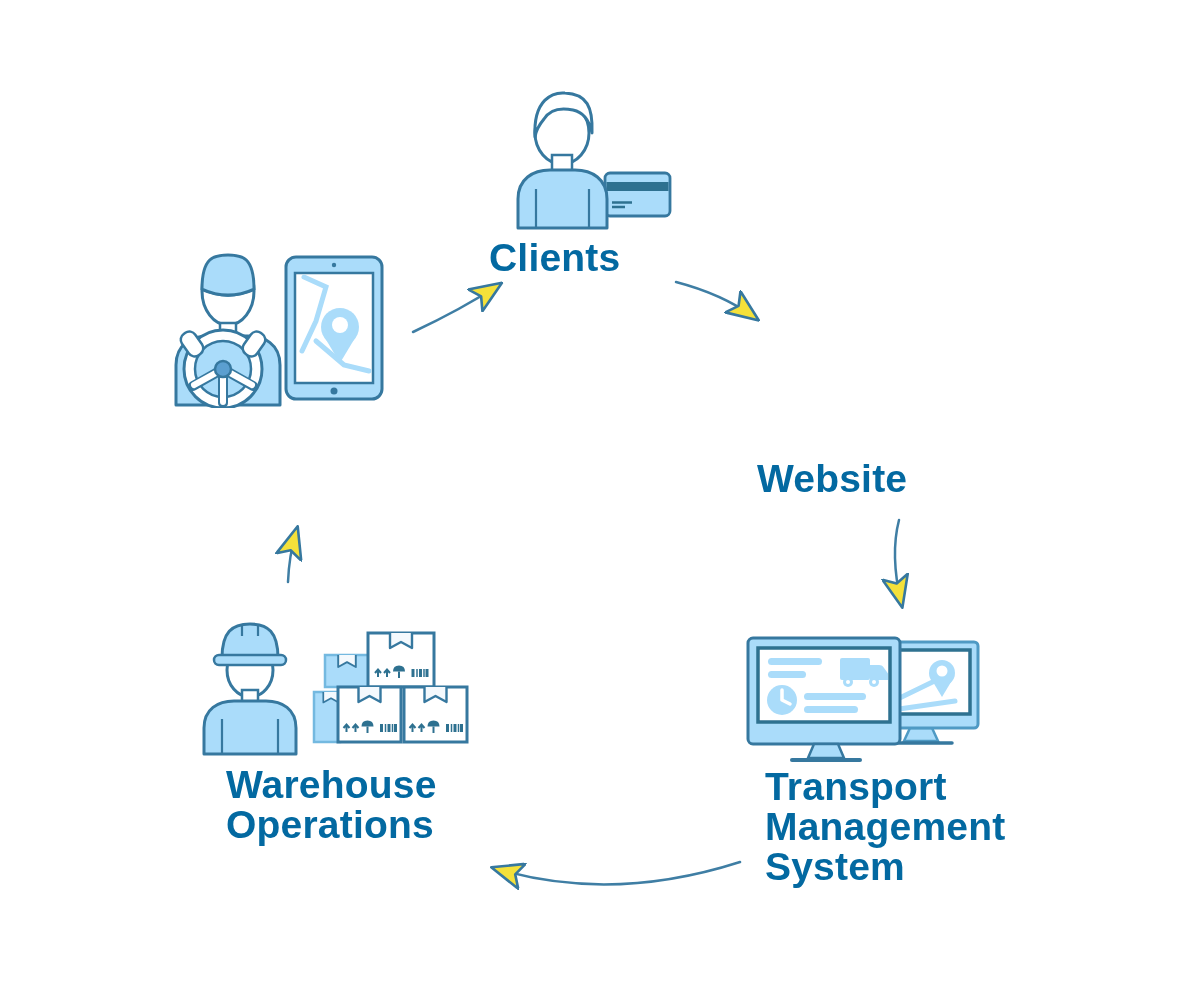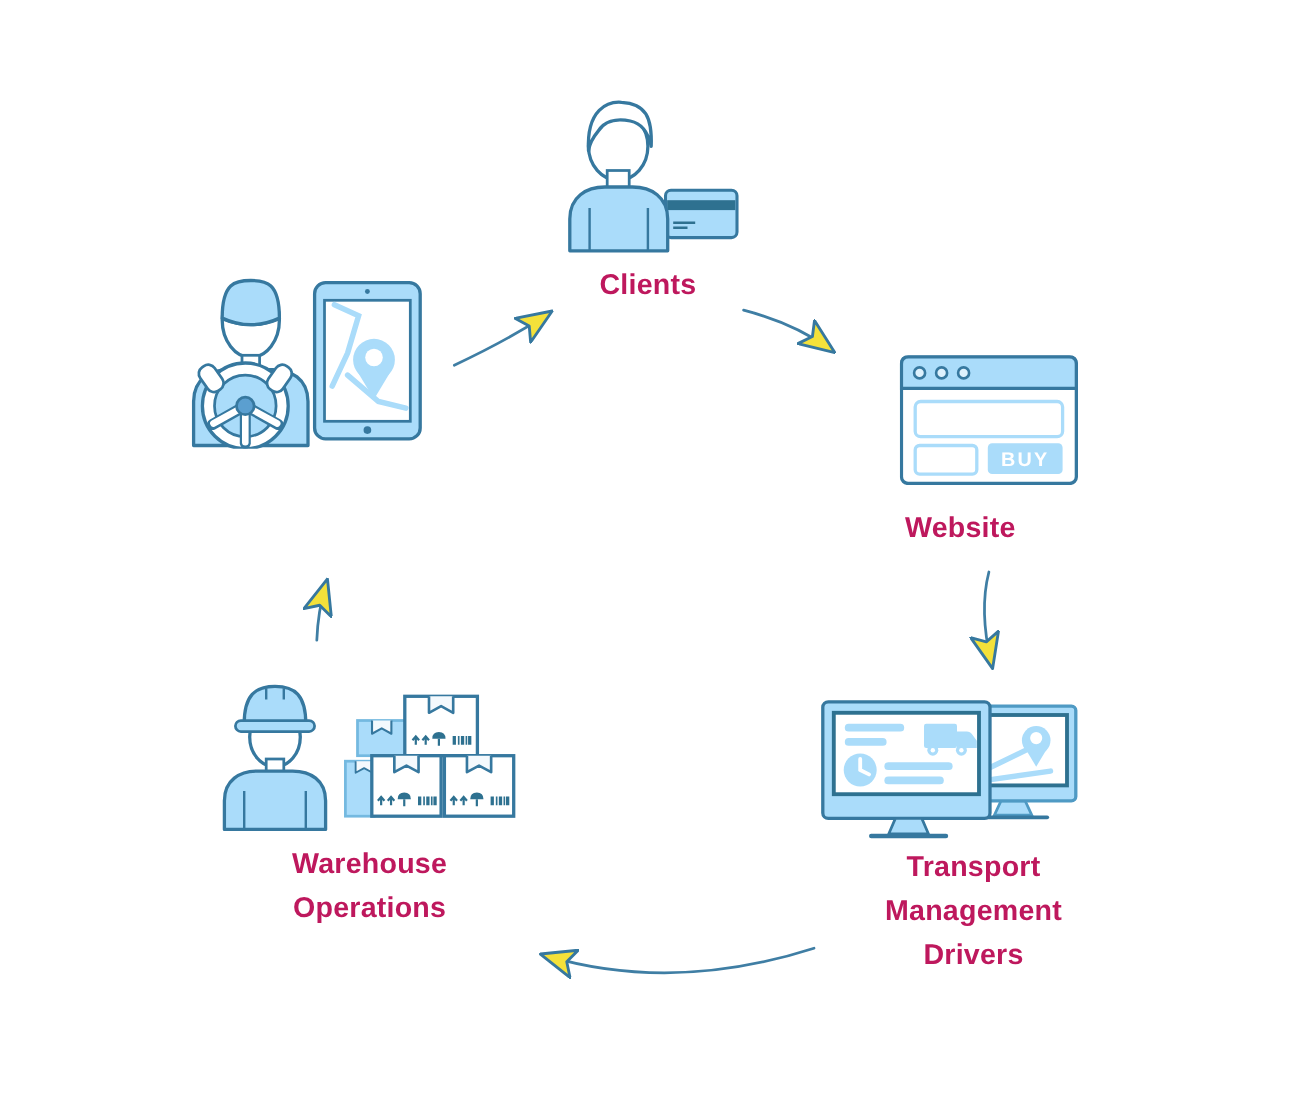--- a/index.html
+++ b/index.html
@@ -4,24 +4,24 @@
 <style>
   html,body{margin:0;padding:0;}
   body{
     width:1190px;height:994px;position:relative;background:#ffffff;overflow:hidden;
     font-family:"Liberation Sans", sans-serif;
   }
   .stage{position:absolute;inset:0;}
   .node{position:absolute;}
   .node svg{display:block;}
   .node-label{
-    position:absolute;text-align:center;
+    position:absolute;
     font-family:"Liberation Sans", sans-serif;
-    font-weight:700;font-size:26px;line-height:40px;
-    color:#be185d;letter-spacing:0.2px;
+    font-weight:700;font-size:39px;line-height:40px;
+    color:#0369a1;letter-spacing:0.2px;
   }
   #arrows{position:absolute;left:0;top:0;}
 </style>
 </head>
 <body>
 
 <div class="stage">
 
   <svg id="arrows" width="1190" height="994" viewBox="0 0 1190 994">
     <defs>
@@ -51,36 +51,21 @@
         <ellipse cx="57" cy="48" rx="27" ry="31" fill="#ffffff" stroke="#36789f" stroke-width="3"></ellipse>
         <path d="M30,52 C28,14 48,7 60,8 C82,9 88,22 87,48 C84,34 78,27 68,25 C54,22 44,26 39,34 C34,40 31,45 30,52 Z" fill="#ffffff" stroke="#36789f" stroke-width="3" stroke-linejoin="round"></path>
         <rect x="47" y="70" width="20" height="18" fill="#ffffff" stroke="#36789f" stroke-width="2.5"></rect>
         <path d="M13,143 V114 C13,94 28,85 45,85 H70 C87,85 102,94 102,114 V143 Z" fill="#aadcfa" stroke="#36789f" stroke-width="3" stroke-linejoin="round"></path>
         <path d="M31,104 V143 M84,104 V143" stroke="#36789f" stroke-width="2.2"></path>
       </g>
     </svg>
   </div>
   <div class="node-label" style="left:489px;top:238px;width:200px;">Clients</div>
 
-  <div class="node" style="left:818px;top:323px;">
-    <svg width="162" height="118" viewBox="0 0 162 118">
-      <rect x="1.5" y="1.5" width="159" height="115" rx="6" fill="#ffffff" stroke="#36789f" stroke-width="3"></rect>
-      <path d="M1.5,8 Q1.5,1.5 8,1.5 H154 Q160.5,1.5 160.5,8 V30 H1.5 Z" fill="#aadcfa" stroke="#36789f" stroke-width="3"></path>
-      <g>
-        <circle cx="18" cy="16" r="5" fill="#ddf1fd" stroke="#36789f" stroke-width="2.4"></circle>
-        <circle cx="38" cy="16" r="5" fill="#ddf1fd" stroke="#36789f" stroke-width="2.4"></circle>
-        <circle cx="58" cy="16" r="5" fill="#ddf1fd" stroke="#36789f" stroke-width="2.4"></circle>
-      </g>
-      <rect x="14" y="42" width="134" height="32" rx="5" fill="#ffffff" stroke="#aadcfa" stroke-width="3"></rect>
-      <rect x="14" y="82" width="56" height="26" rx="4" fill="#ffffff" stroke="#aadcfa" stroke-width="3"></rect>
-      <rect x="80" y="80" width="68" height="28" rx="4" fill="#aadcfa"></rect>
-      <text x="114" y="101" text-anchor="middle" font-family="Liberation Sans, sans-serif" font-size="18" font-weight="700" letter-spacing="2" fill="#ffffff">BUY</text>
-    </svg>
-  </div>
-  <div class="node-label" style="left:773px;top:459px;width:200px;">Website</div>
+  <div class="node-label" style="left:757px;top:459px;width:200px;">Website</div>
 
   <div class="node" style="left:742px;top:636px;">
     <svg width="244" height="130" viewBox="0 0 244 130">
 
       <g>
         <path d="M168,92 L190,92 L196,105 L162,105 Z" fill="#aadcfa" stroke="#4f9ac4" stroke-width="2.5"></path>
         <path d="M150,107 H210" stroke="#36789f" stroke-width="3.5" stroke-linecap="round"></path>
         <rect x="124" y="6" width="112" height="86" rx="4" fill="#aadcfa" stroke="#4f9ac4" stroke-width="3"></rect>
         <rect x="132" y="14" width="96" height="64" fill="#ffffff" stroke="#2e7190" stroke-width="3.5"></rect>
         <g fill="none" stroke="#aadcfa" stroke-width="5" stroke-linecap="round">
@@ -114,21 +99,21 @@
         </g>
         <g>
           <circle cx="40" cy="64" r="15" fill="#aadcfa"></circle>
           <path d="M40,64 V54 M40,64 L48,68" stroke="#ffffff" stroke-width="3.5" stroke-linecap="round"></path>
         </g>
         <path d="M72,108 L96,108 L102,122 L66,122 Z" fill="#aadcfa" stroke="#36789f" stroke-width="2.5"></path>
         <path d="M50,124 H118" stroke="#36789f" stroke-width="4" stroke-linecap="round"></path>
       </g>
     </svg>
   </div>
-  <div class="node-label" style="left:765px;top:767px;width:240px;">Transport Management Drivers</div>
+  <div class="node-label" style="left:765px;top:767px;width:240px;">Transport Management System</div>
 
   <div class="node" style="left:198px;top:606px;">
     <svg width="280" height="150" viewBox="0 0 280 150">
       <defs>
         <g id="tab">
           <path d="M-11,0 V15 L0,9 L11,15 V0" fill="#f4f9fd" stroke="#36789f" stroke-width="2.4" stroke-linejoin="round"></path>
         </g>
         <g id="mk" stroke="#2e7190" stroke-width="2" fill="none">
           <path d="M-21,9 V2 M-24,5 L-21,1.5 L-18,5"></path>
           <path d="M-12,9 V2 M-15,5 L-12,1.5 L-9,5"></path>

